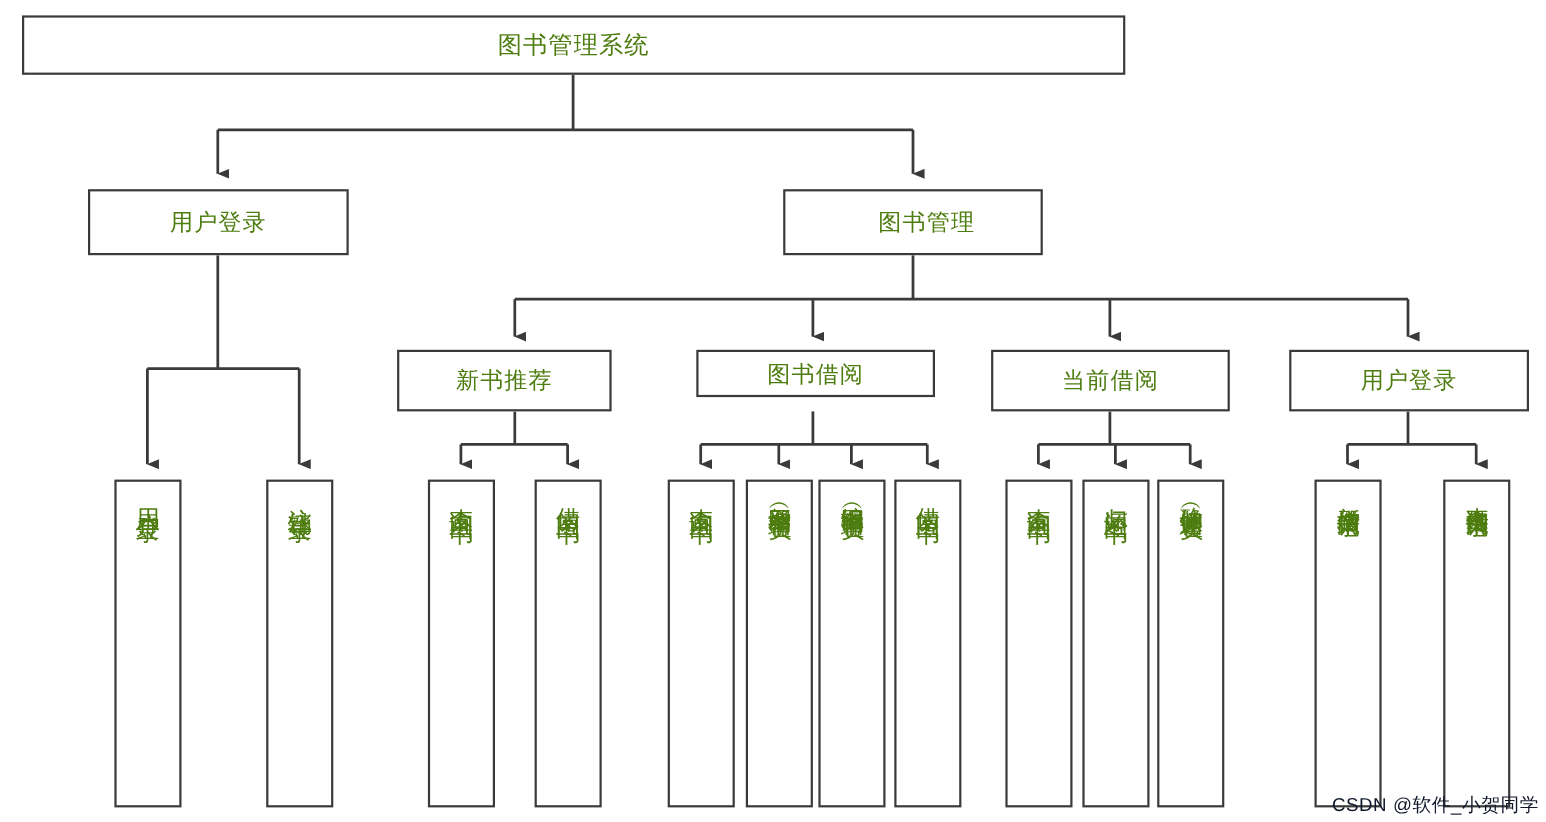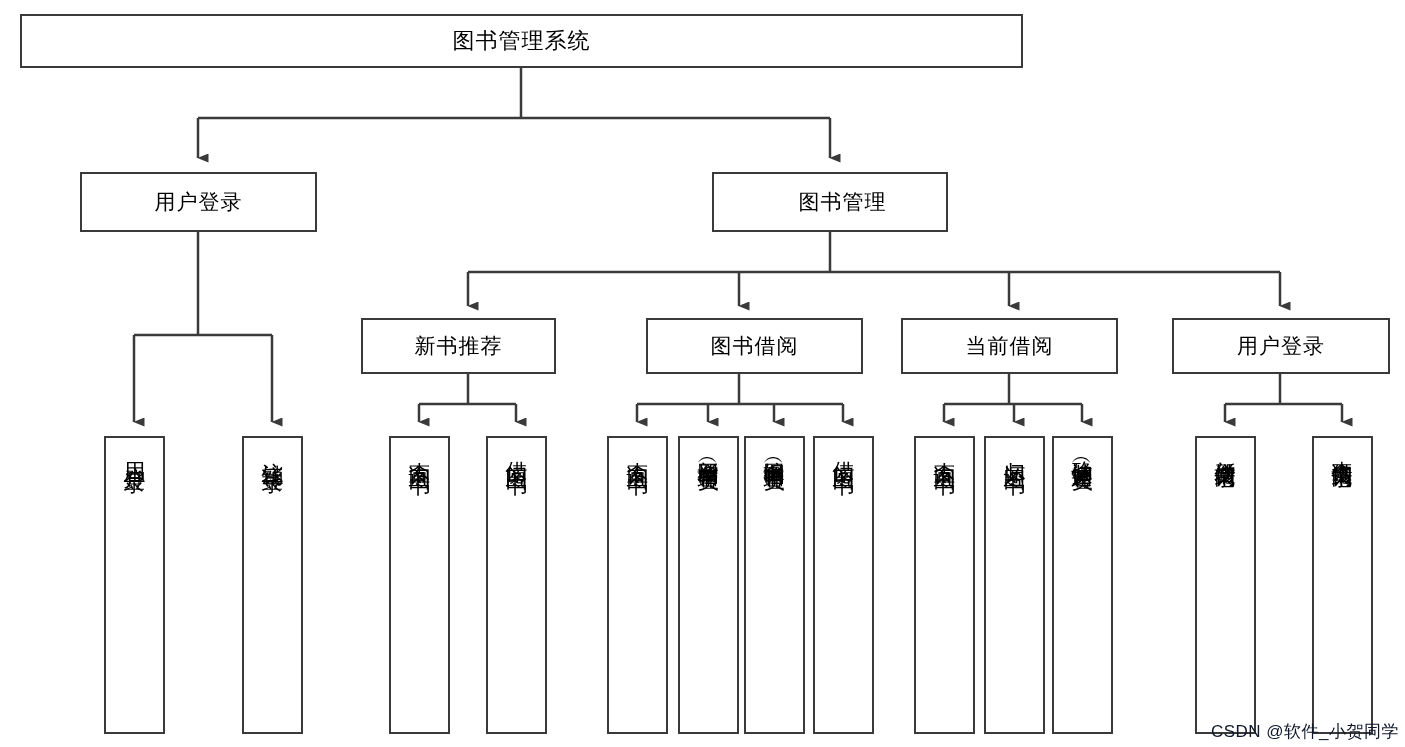--- a/index.html
+++ b/index.html
@@ -2,21 +2,21 @@
 <html><head>
 <meta charset="utf-8">
 <style>
   html,body{margin:0;padding:0;background:#ffffff;}
   body{width:1405px;height:747px;overflow:hidden;
        font-family:"Liberation Sans","DejaVu Sans",sans-serif;}
   #stage{position:relative;width:1405px;height:747px;background:#fff;}
   svg.wires{position:absolute;left:0;top:0;width:1405px;height:747px;}
   .node{position:absolute;box-sizing:border-box;border:2.5px solid #3a3a3a;
         background:#fff;display:flex;align-items:center;justify-content:center;
-        color:#000000;}
+        color:#4d7c0f;}
   .node.h{font-size:21px;letter-spacing:1px;}
   .node.v{writing-mode:vertical-rl;text-orientation:upright;
           font-size:22px;letter-spacing:4px;line-height:1.0;
           padding:6px 0;justify-content:flex-start;align-items:center;}
   .node.v.tall{font-size:21px;letter-spacing:1.5px;}
   .node.root{font-size:22px;}
   .wm{position:absolute;right:6px;bottom:4px;font-size:17px;color:#0f172a;
       white-space:nowrap;letter-spacing:0.5px;}
 </style>
 </head>
@@ -81,21 +81,21 @@
   <div class="node h" style="left:80px;top:172px;width:237px;height:60px;">
     <span>用户登录</span>
   </div>
   <div class="node h" style="left:712px;top:172px;width:236px;height:60px;padding-left:25px;">
     <span>图书管理</span>
   </div>
 
   <div class="node h" style="left:361px;top:318px;width:195px;height:56px;">
     <span>新书推荐</span>
   </div>
-  <div class="node h" style="left:646px;top:318px;width:217px;height:56px;text-align:center;">
+  <div class="node h" style="left:633px;top:318px;width:217px;height:43px;text-align:center;">
     <span>图书借阅</span>
   </div>
   <div class="node h" style="left:901px;top:318px;width:217px;height:56px;text-align:right;">
     <span>当前借阅</span>
   </div>
   <div class="node h" style="left:1172px;top:318px;width:218px;height:56px;">
     <span>用户登录</span>
   </div>
 
   <div class="node v" style="left:104px;top:436px;width:61px;height:298px;">

